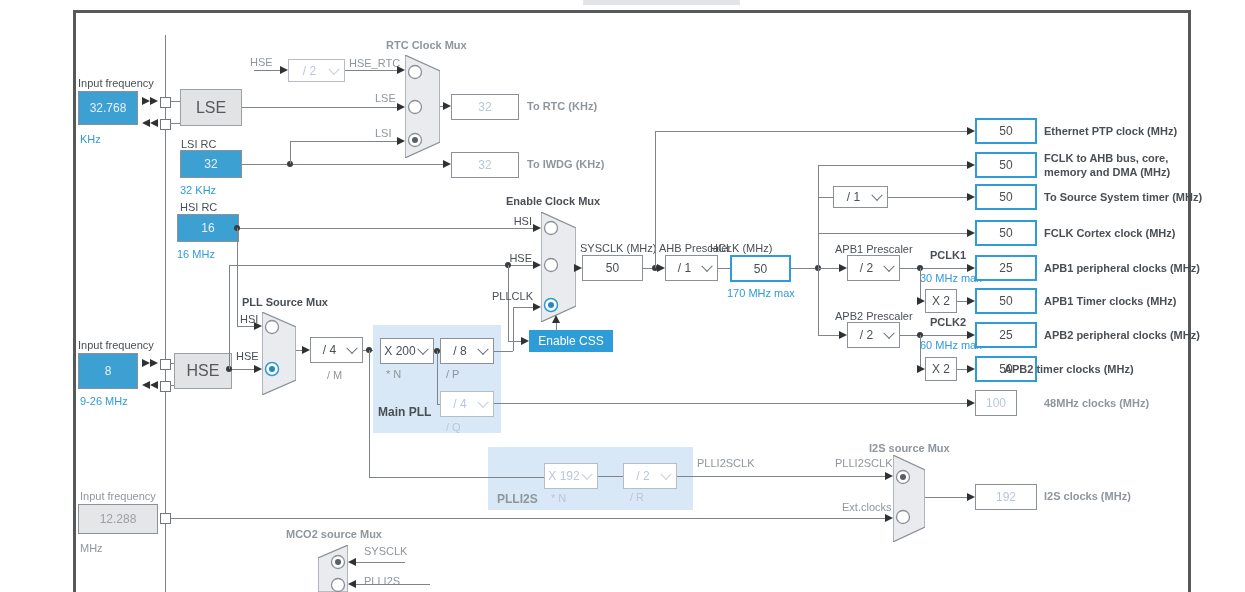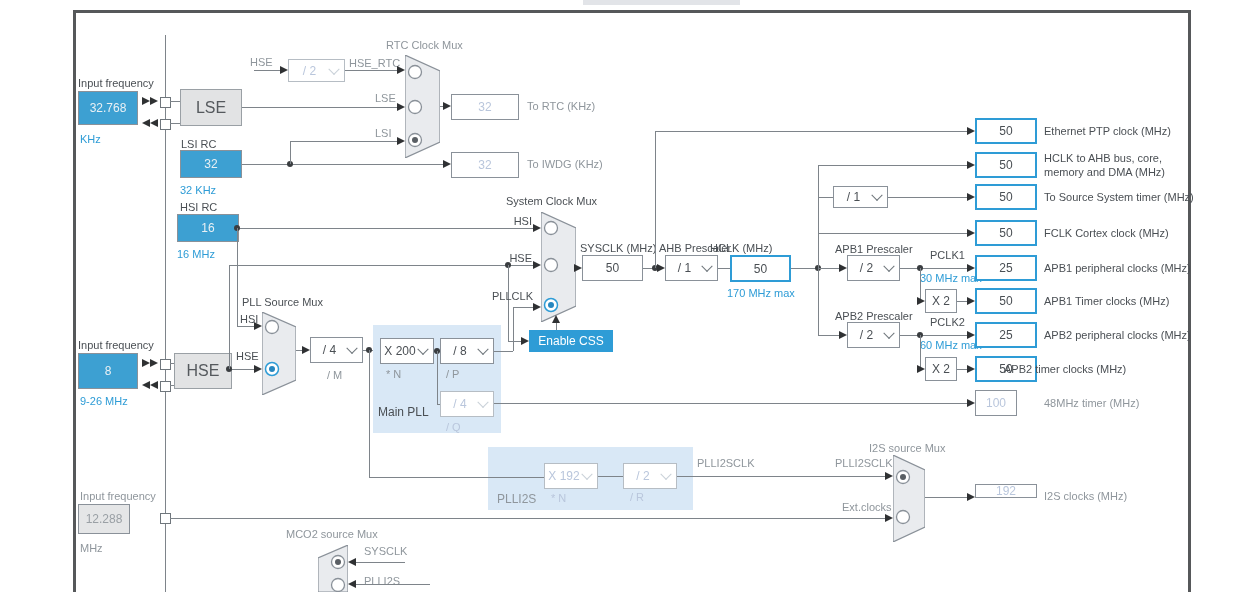--- a/index.html
+++ b/index.html
@@ -24,21 +24,21 @@
   .vb.fill{background:#3da0d2;color:#e9f0f4;}
   .vb.grayfill{background:#e5e6e7;color:#9aa0a5;}
   .src{position:absolute;background:#e2e3e4;border:1px solid #9aa0a5;display:flex;align-items:center;justify-content:center;font-size:16px;color:#55595d;box-sizing:border-box;}
   .dd{position:absolute;background:#fff;border:1px solid #8a9199;display:flex;align-items:center;justify-content:center;font-size:12px;color:#4a4f54;box-sizing:border-box;}
   .ddv{padding-right:14px;}
   .chev{position:absolute;right:6px;top:50%;width:7px;height:7px;border-right:1.5px solid #6f767c;border-bottom:1.5px solid #6f767c;transform:translateY(-72%) rotate(45deg);}
   .dd.dis{color:#b9c6dc;border-color:#b6bdc4;}
   .dd.dis .chev{border-color:#c9d1d8;}
   .btn{position:absolute;background:#2e9cd6;color:#fff;font-size:12px;display:flex;align-items:center;justify-content:center;}
   .lb{position:absolute;font-size:11px;color:#4a4f54;white-space:nowrap;}
-  .lb.b{font-weight:normal;}
+  .lb.b{font-weight:bold;}
   .lb.g{color:#8f969c;}
   .lb.bl{color:#2e9cd6;}
   .lb.dis{color:#b9c6dc;}
   .lb.r{text-align:right;}
   .panel{position:absolute;background:#d9e8f6;}
   .mux{position:absolute;}
 </style>
 </head>
 <body>
 
@@ -176,21 +176,21 @@
     </div>
   <div class="lb dis" style="left:446px;top:421px">/ Q</div>
   <div class="lb b" style="left:378px;top:405px;font-size:12px">Main PLL</div>
   <i class="w" style="left:494px;top:351px;width:19px"></i>
   <i class="wv" style="left:513px;top:307px;height:44px"></i>
   <i class="w" style="left:513px;top:307px;width:20px"></i>
   <i class="ar" style="left:533px;top:303px"></i>
   <i class="w" style="left:494px;top:403px;width:473px"></i>
   <i class="ar" style="left:967px;top:399px"></i>
 
-  <div class="lb b" style="left:506px;top:195px">System Clock Mux</div>
+  <div class="lb b" style="left:506px;top:195px">Enable Clock Mux</div>
   <div class="lb r" style="left:506px;top:215px;width:26px">HSI</div>
   <div class="lb r" style="left:506px;top:252px;width:26px">HSE</div>
   <div class="lb r" style="left:492px;top:290px;width:40px">PLLCLK</div>
   <svg class="mux" style="left:541px;top:212px" width="35" height="110">
     <polygon points="0,0 35,16 35,94 0,110" fill="#e9ebee" stroke="#8a9199" stroke-width="1.2"></polygon>
     <circle cx="10" cy="16" r="6.5" fill="#fff" stroke="#8a9199" stroke-width="1.3"></circle>
     <circle cx="10" cy="53" r="6.5" fill="#fff" stroke="#8a9199" stroke-width="1.3"></circle>
     <circle cx="10" cy="93" r="6.5" fill="#fff" stroke="#2e9cd6" stroke-width="1.5"></circle>
     <circle cx="10" cy="93" r="3" fill="#2787c0"></circle>
   </svg>
@@ -264,37 +264,37 @@
   <i class="ar" style="left:967px;top:331px"></i>
   <i class="wv" style="left:920px;top:335px;height:34px"></i>
   <i class="ar" style="left:917px;top:365px"></i>
   <div class="vb" style="left:925px;top:357px;width:32px;height:24px">X 2</div>
   <i class="w" style="left:957px;top:369px;width:10px"></i>
   <i class="ar" style="left:967px;top:365px"></i>
 
   <div class="vb blue" style="left:975px;top:118px;width:62px;height:26px">50</div>
   <div class="lb b" style="left:1044px;top:125px">Ethernet PTP clock (MHz)</div>
   <div class="vb blue" style="left:975px;top:152px;width:62px;height:26px">50</div>
-  <div class="lb b" style="left:1044px;top:152px">HCLK to AHB bus, core,</div>
+  <div class="lb b" style="left:1044px;top:152px">FCLK to AHB bus, core,</div>
   <div class="lb b" style="left:1044px;top:166px">memory and DMA (MHz)</div>
   <div class="vb blue" style="left:975px;top:184px;width:62px;height:26px">50</div>
   <div class="lb b" style="left:1044px;top:191px">To Source System timer (MHz)</div>
   <div class="vb blue" style="left:975px;top:220px;width:62px;height:26px">50</div>
   <div class="lb b" style="left:1044px;top:227px">FCLK Cortex clock (MHz)</div>
   <div class="vb blue" style="left:975px;top:255px;width:62px;height:26px">25</div>
   <div class="lb b" style="left:1044px;top:262px">APB1 peripheral clocks (MHz)</div>
   <div class="vb blue" style="left:975px;top:288px;width:62px;height:26px">50</div>
   <div class="lb b" style="left:1044px;top:295px">APB1 Timer clocks (MHz)</div>
   <div class="vb blue" style="left:975px;top:322px;width:62px;height:26px">25</div>
   <div class="lb b" style="left:1044px;top:329px">APB2 peripheral clocks (MHz)</div>
   <div class="vb blue" style="left:975px;top:356px;width:62px;height:26px">50</div>
   <div class="lb b" style="left:1004px;top:363px">APB2 timer clocks (MHz)</div>
   <div class="vb dis" style="left:975px;top:390px;width:42px;height:26px">100</div>
-  <div class="lb b g" style="left:1044px;top:397px">48MHz timer (MHz)</div>
-  <div class="vb dis" style="left:975px;top:484px;width:62px;height:14px">192</div>
+  <div class="lb b g" style="left:1044px;top:397px">48MHz clocks (MHz)</div>
+  <div class="vb dis" style="left:975px;top:484px;width:62px;height:26px">192</div>
   <div class="lb b g" style="left:1044px;top:490px">I2S clocks (MHz)</div>
 
   <div class="panel" style="left:488px;top:447px;width:205px;height:63px"></div>
   <i class="w" style="left:369px;top:477px;width:175px"></i>
   <div class="dd dis" style="left:544px;top:463px;width:54px;height:26px">
       <span class="ddv">X 192</span>
       <i class="chev"></i>
     </div>
   <div class="lb dis" style="left:551px;top:492px">* N</div>
   <i class="w" style="left:598px;top:476px;width:25px"></i>
@@ -303,21 +303,21 @@
       <i class="chev"></i>
     </div>
   <div class="lb dis" style="left:630px;top:491px">/ R</div>
   <div class="lb b g" style="left:497px;top:492px;font-size:12px">PLLI2S</div>
   <i class="w" style="left:677px;top:476px;width:208px"></i>
   <div class="lb g" style="left:697px;top:457px">PLLI2SCLK</div>
   <div class="lb g" style="left:835px;top:457px">PLLI2SCLK</div>
   <i class="ar" style="left:885px;top:472px"></i>
 
   <div class="lb g" style="left:80px;top:490px">Input frequency</div>
-  <div class="vb grayfill" style="left:78px;top:504px;width:52px;height:30px">12.288</div>
+  <div class="vb grayfill" style="left:78px;top:504px;width:80px;height:30px">12.288</div>
   <div class="lb g" style="left:80px;top:542px">MHz</div>
   <i class="w" style="left:170px;top:518px;width:715px"></i>
   <div class="lb g" style="left:842px;top:501px">Ext.clocks</div>
   <i class="ar" style="left:885px;top:514px"></i>
 
   <div class="lb b g" style="left:869px;top:442px">I2S source Mux</div>
   <svg class="mux" style="left:893px;top:455px" width="32" height="87">
     <polygon points="0,0 32,15 32,72 0,87" fill="#e9ebee" stroke="#8a9199" stroke-width="1.2"></polygon>
     <circle cx="10" cy="22" r="6.5" fill="#fff" stroke="#8a9199" stroke-width="1.3"></circle>
     <circle cx="10" cy="22" r="3" fill="#5a5f64"></circle>

